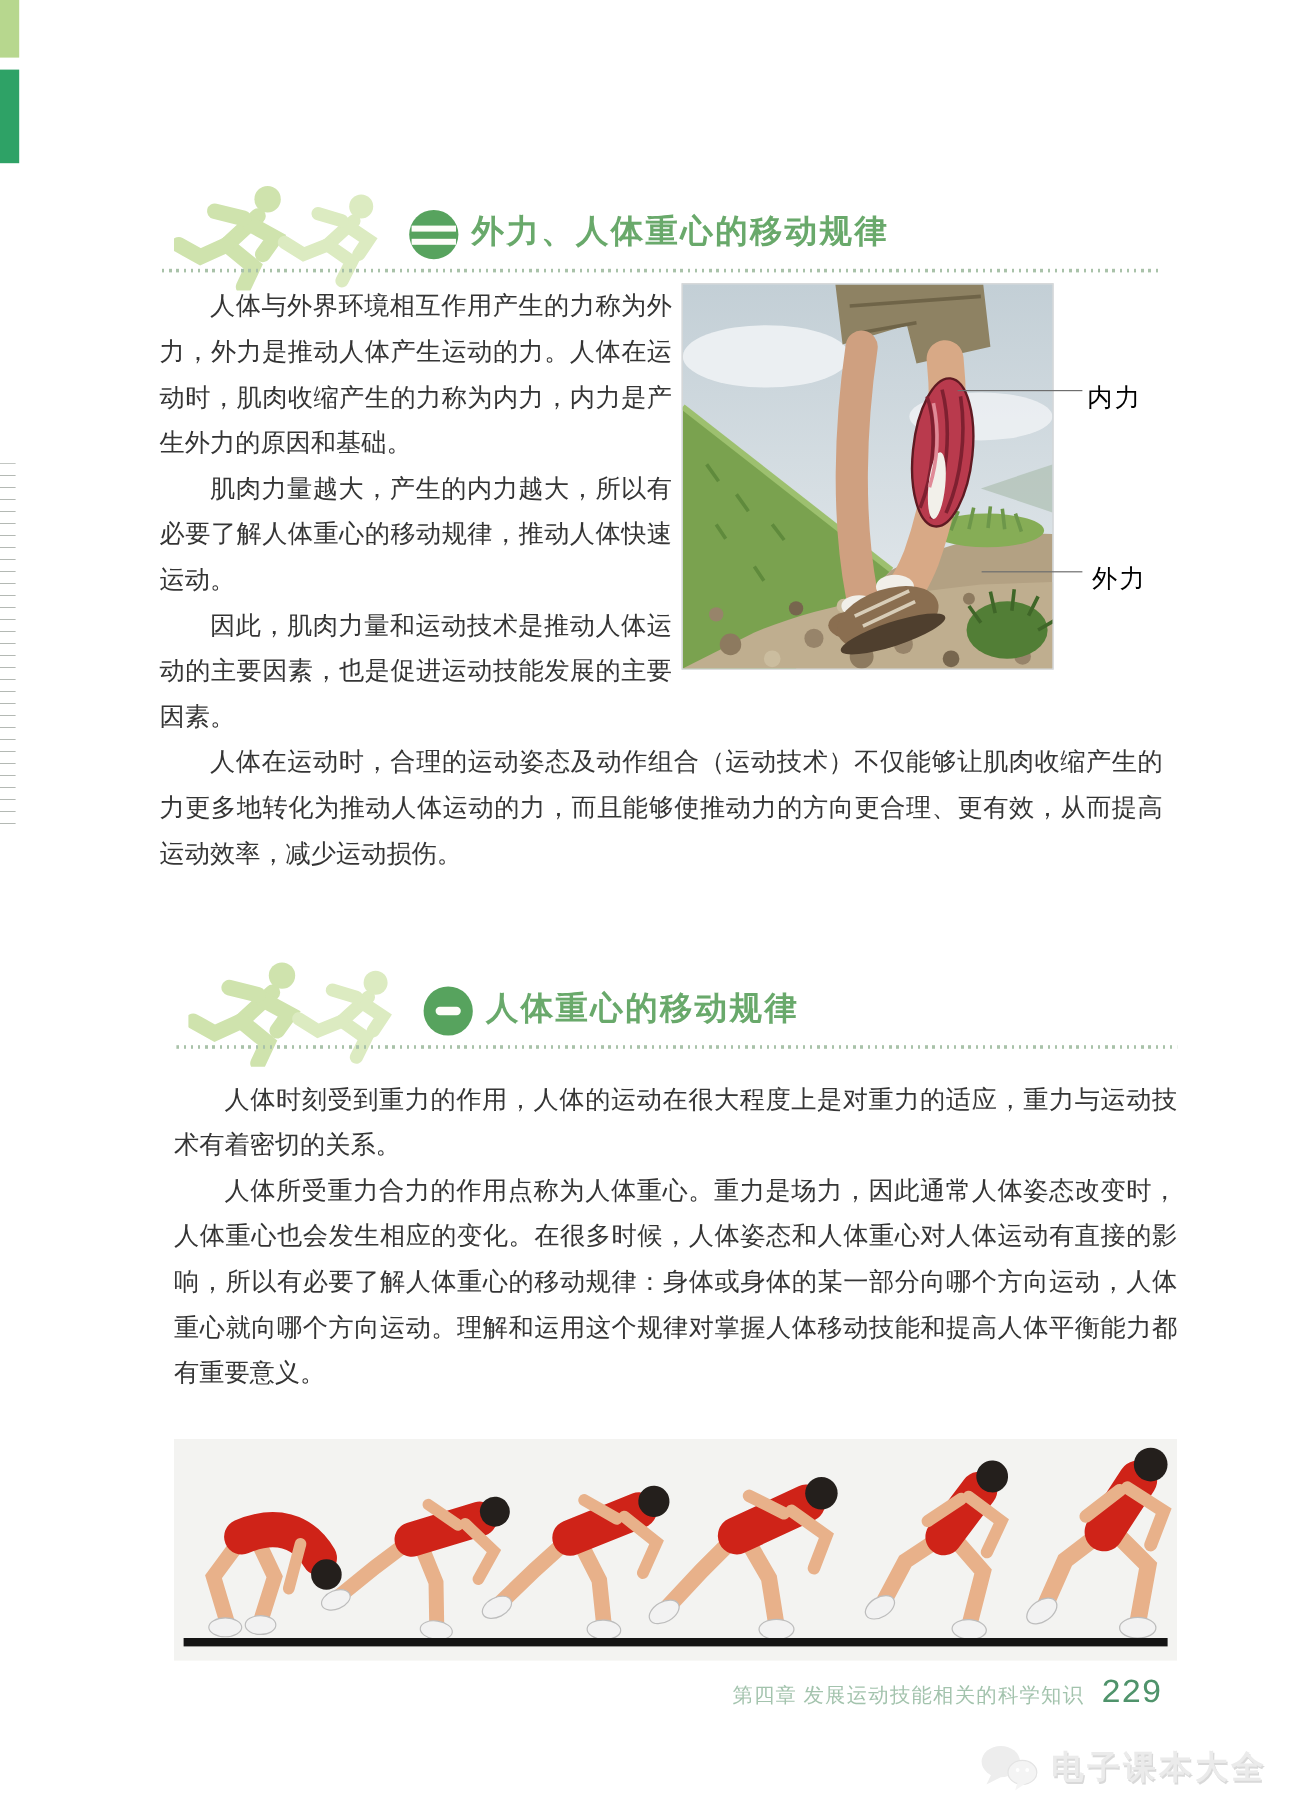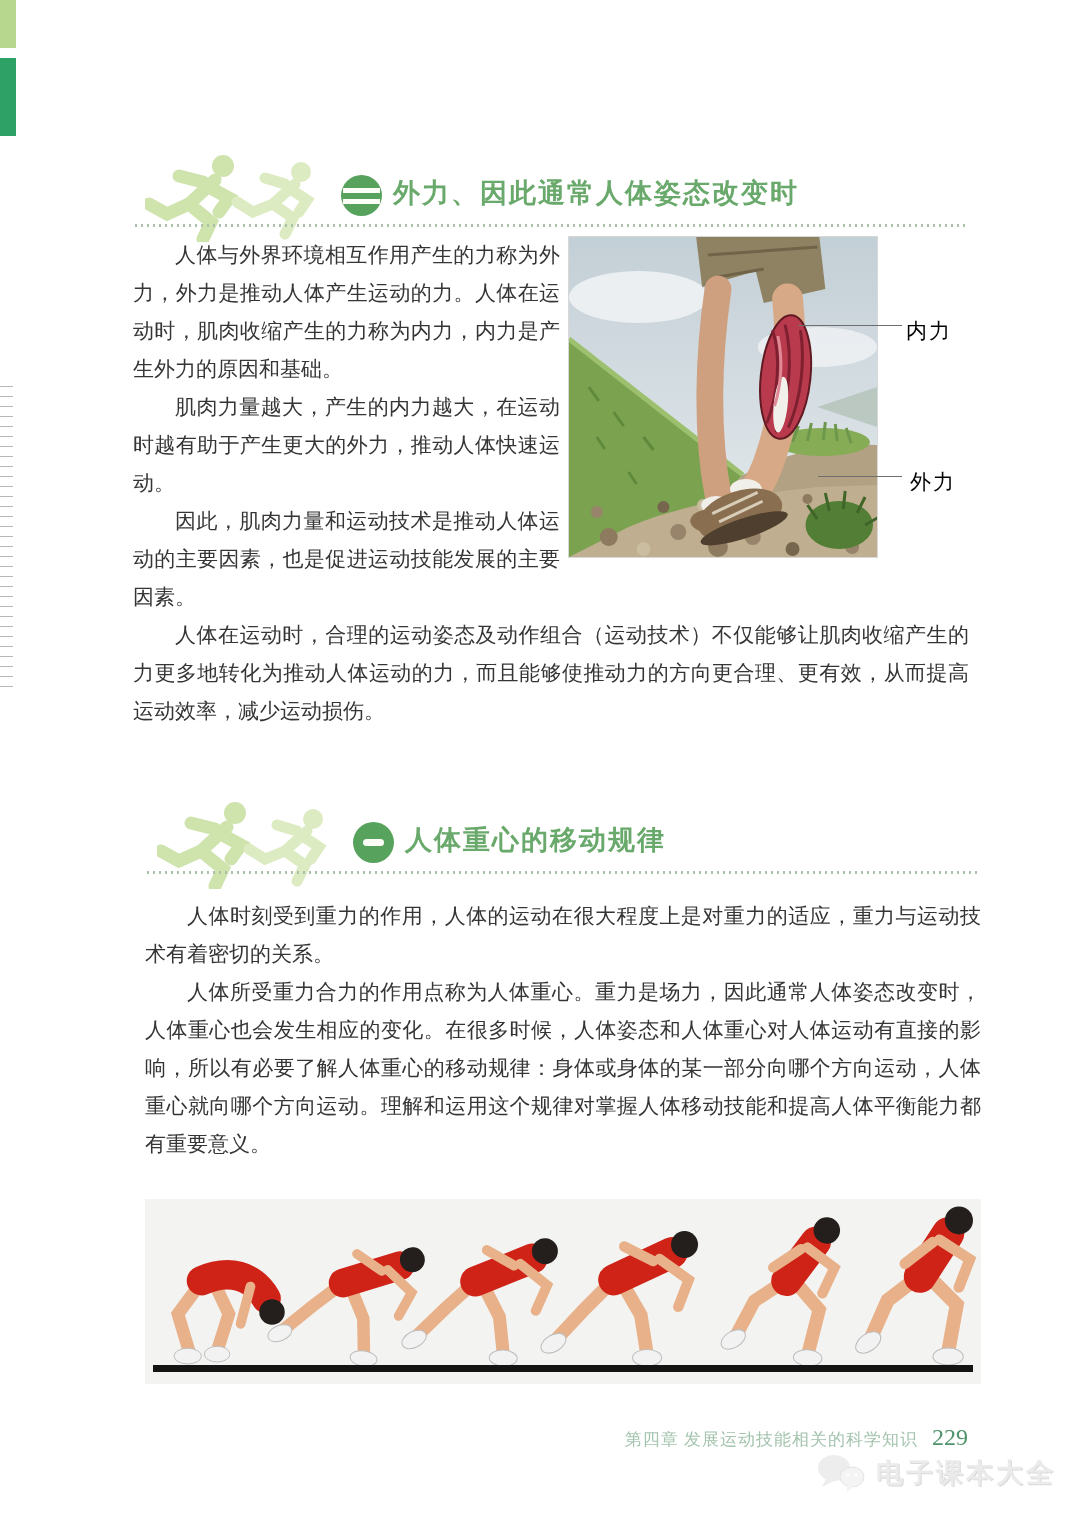--- a/index.html
+++ b/index.html
@@ -40,23 +40,23 @@
   .callout-line { position:absolute; height:0; border-top:1px solid #6e6e6e; }
   .cl1 { left:232px; top:89px; width:104px; }
   .cl2 { left:252px; top:240px; width:84px; }
   .callout-label { position:absolute; font-size:21px; color:#000000; letter-spacing:2px; }
   .lb1 { left:340px; top:76px; }
   .lb2 { left:344px; top:227px; }
 
   .sprint-fig { margin-top:36px; width:836px; height:185px; }
 
   
-  .footer { position:absolute; top:1396px; right:112px; display:flex; align-items:baseline; gap:14px;margin-top:28px; }
+  .footer { position:absolute; top:1396px; right:112px; display:flex; align-items:baseline; gap:14px; }
   .footer .chapter { font-size:17px; color:#a3c3ad; letter-spacing:1px; }
-  .footer .pagenum { font-size:24px; color:#4f936b; }
+  .footer .pagenum { font-size:28px; color:#4f936b;font-family:Liberation Mono, monospace; }
 
   
   .sitemark { position:absolute; top:1451px; right:24px; display:flex; align-items:center; gap:8px; }
   .sitemark .wm-text { font-size:27px; font-weight:bold; color:#ebebeb; letter-spacing:3px;
     text-shadow:1px 1px 0 #d9d9d9, -1px -1px 0 #ffffff; }
 </style>
 </head>
 <body>
 
 <div class="page">
@@ -82,21 +82,21 @@
           <path d="M128,62 L108,70 L92,60"></path>
           <path d="M144,46 L162,58 L154,70"></path>
           <path d="M140,42 L120,36"></path>
         </g>
         <circle cx="156" cy="30" r="10" fill="#dcebc1"></circle>
       </svg>
       <div class="badge badge--two">
         <span class="bar b1"></span>
           <span class="bar b2"></span>
       </div>
-      <div class="sec-title">外力、因此通常人体姿态改变时</div>
+      <div class="sec-title">外力、人体重心的移动规律</div>
       <div class="dotline"></div>
     </div>
 
     <div class="content">
 
       <div class="figure-float">
         <svg class="photo" viewBox="0 0 310 320" preserveAspectRatio="none">
           <defs>
             <linearGradient id="sky" x1="0" y1="0" x2="0" y2="1">
               <stop offset="0" stop-color="#c3cfd6"></stop>
@@ -163,21 +163,21 @@
             </g>
           </g>
         </svg>
         <div class="callout-line cl1"></div>
         <div class="callout-label lb1">内力</div>
         <div class="callout-line cl2"></div>
         <div class="callout-label lb2">外力</div>
       </div>
 
       <p>人体与外界环境相互作用产生的力称为外力，外力是推动人体产生运动的力。人体在运动时，肌肉收缩产生的力称为内力，内力是产生外力的原因和基础。</p>
-      <p>肌肉力量越大，产生的内力越大，在运动时越有助于产生更大的外力，推动人体快速运动。</p>
+      <p>肌肉力量越大，产生的内力越大，所以有必要了解人体重心的移动规律，推动人体快速运动。</p>
       <p>因此，肌肉力量和运动技术是推动人体运动的主要因素，也是促进运动技能发展的主要因素。</p>
       <p>人体在运动时，合理的运动姿态及动作组合（运动技术）不仅能够让肌肉收缩产生的力更多地转化为推动人体运动的力，而且能够使推动力的方向更合理、更有效，从而提高运动效率，减少运动损伤。</p>
     </div>
   </div>
 
   <div class="section sec2">
     <div class="section-header">
       <svg class="runners-wm" viewBox="0 0 200 100">
         <g stroke="#cfe3ad" fill="none" stroke-width="13" stroke-linecap="round">
           <path d="M70,38 L44,62"></path>

